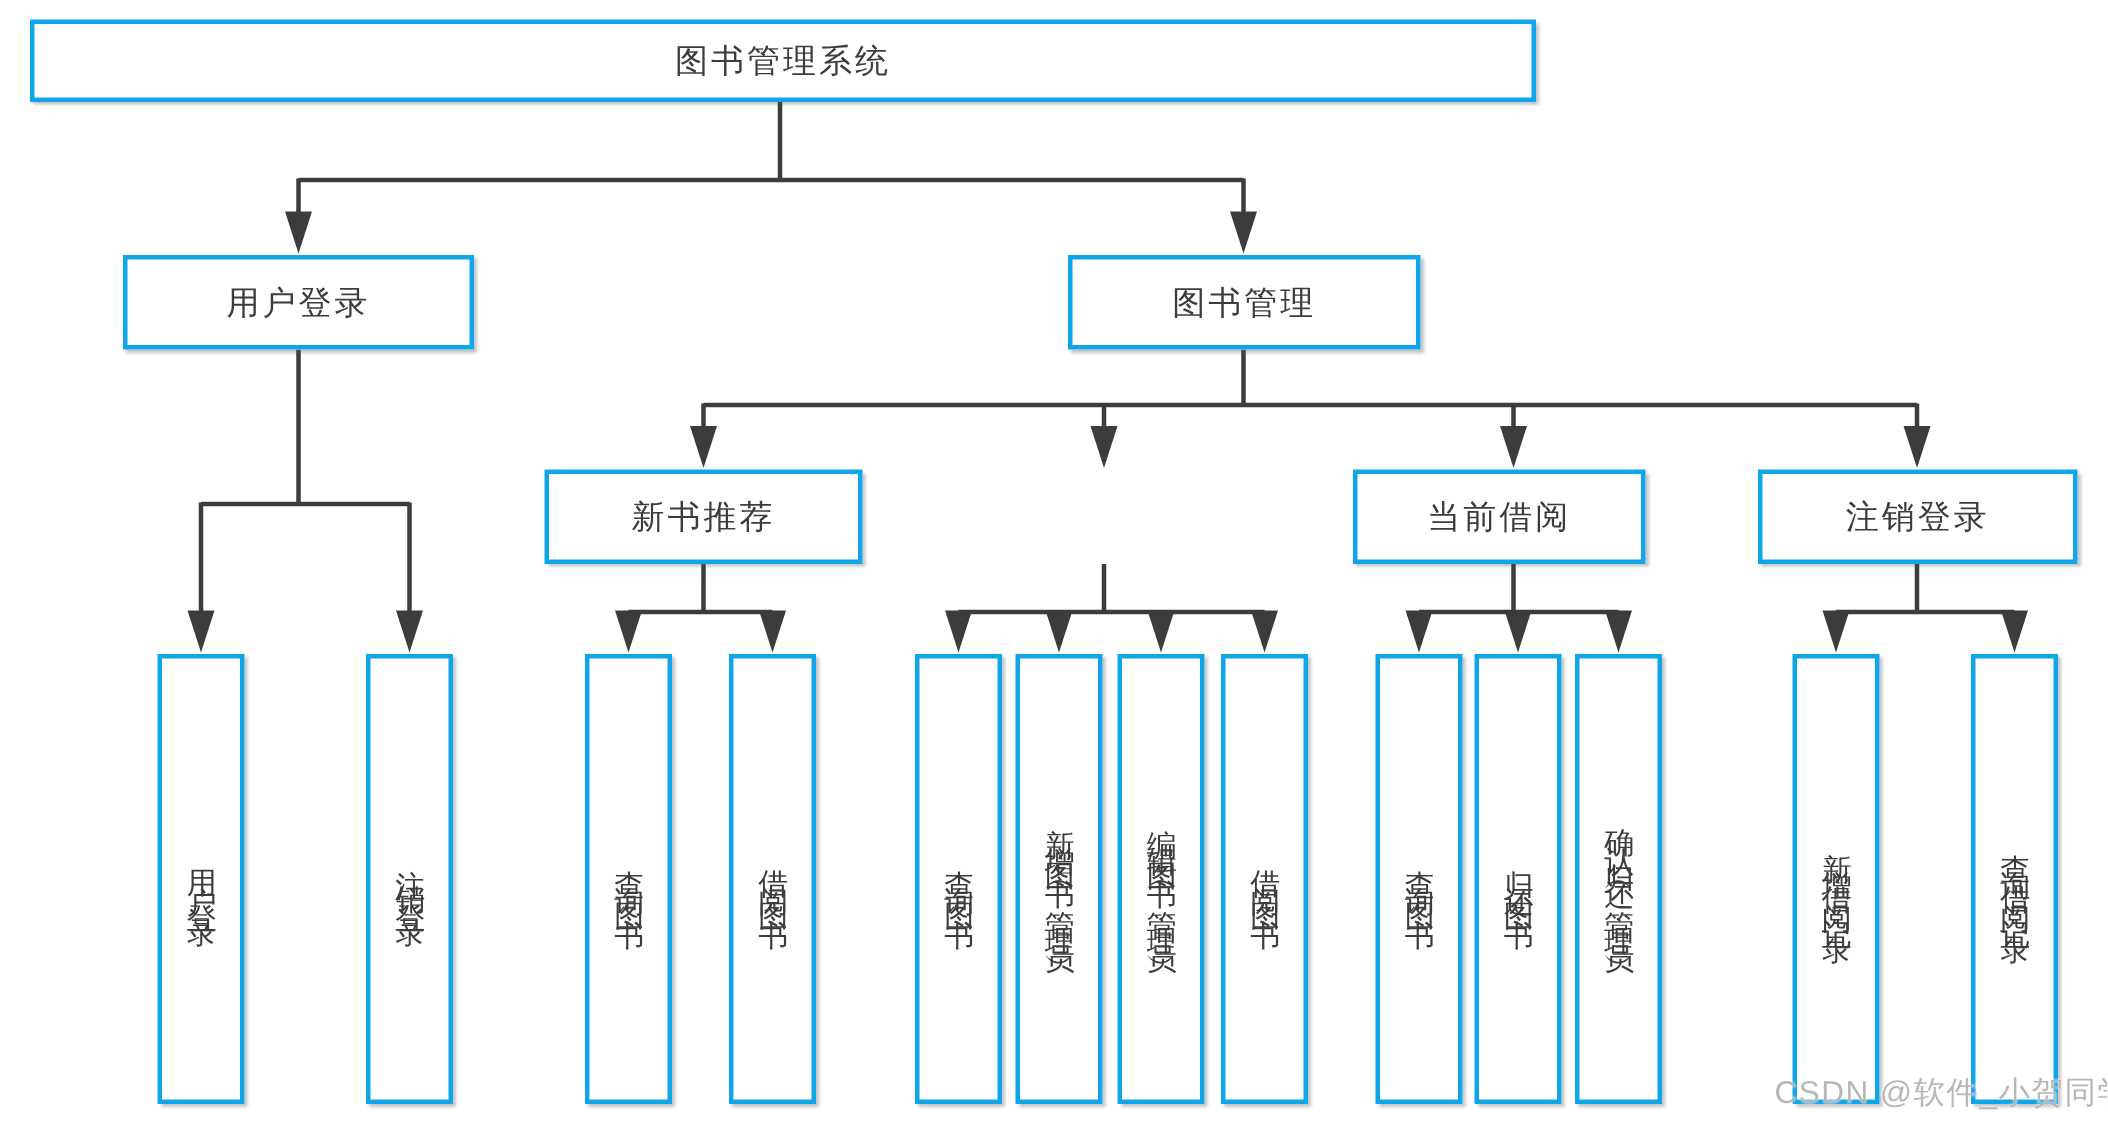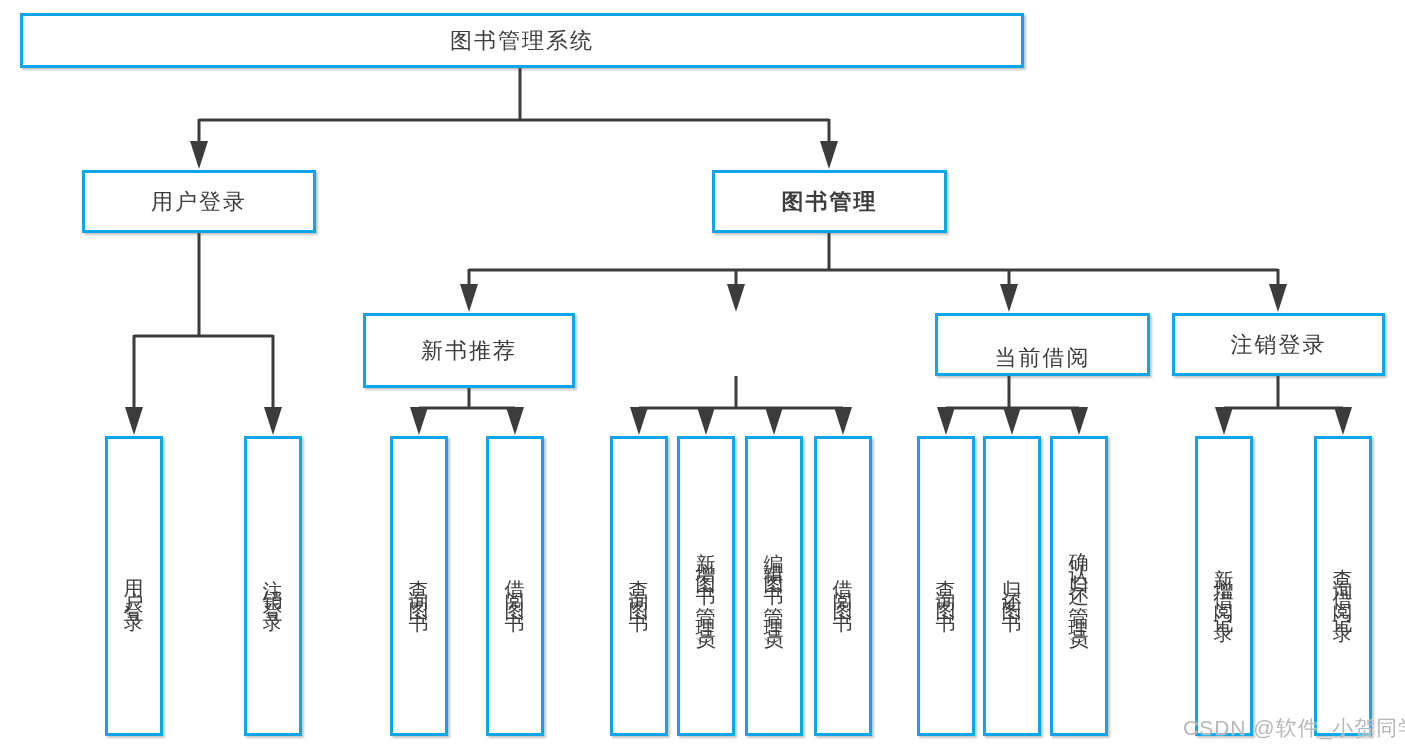--- a/index.html
+++ b/index.html
@@ -113,28 +113,28 @@
     </g>
   </svg>
 
   <div class="node h" style="left:20px; top:13px; width:1004px; height:55px;">
     <span>图书管理系统</span>
   </div>
 
   <div class="node h" style="left:82px; top:170px; width:234px; height:63px;">
     <span>用户登录</span>
   </div>
-  <div class="node h" style="left:712px; top:170px; width:235px; height:63px;font-weight:bold;">
+  <div class="node h" style="left:712px; top:170px; width:235px; height:63px;">
     <span>图书管理</span>
   </div>
 
-  <div class="node h" style="left:363px; top:313px; width:212px; height:75px;">
+  <div class="node h" style="left:363px; top:313px; width:212px; height:63px;">
     <span>新书推荐</span>
   </div>
-  <div class="node h" style="left:935px; top:313px; width:215px; height:63px;align-items:flex-end;">
+  <div class="node h" style="left:902px; top:313px; width:195px; height:63px;">
     <span>当前借阅</span>
   </div>
   <div class="node h" style="left:1172px; top:313px; width:213px; height:63px;">
     <span>注销登录</span>
   </div>
 
   <div class="node v" style="left:105px; top:436px; width:58px; height:300px;">
     <span>用户登录</span>
   </div>
   <div class="node v" style="left:244px; top:436px; width:58px; height:300px;">

